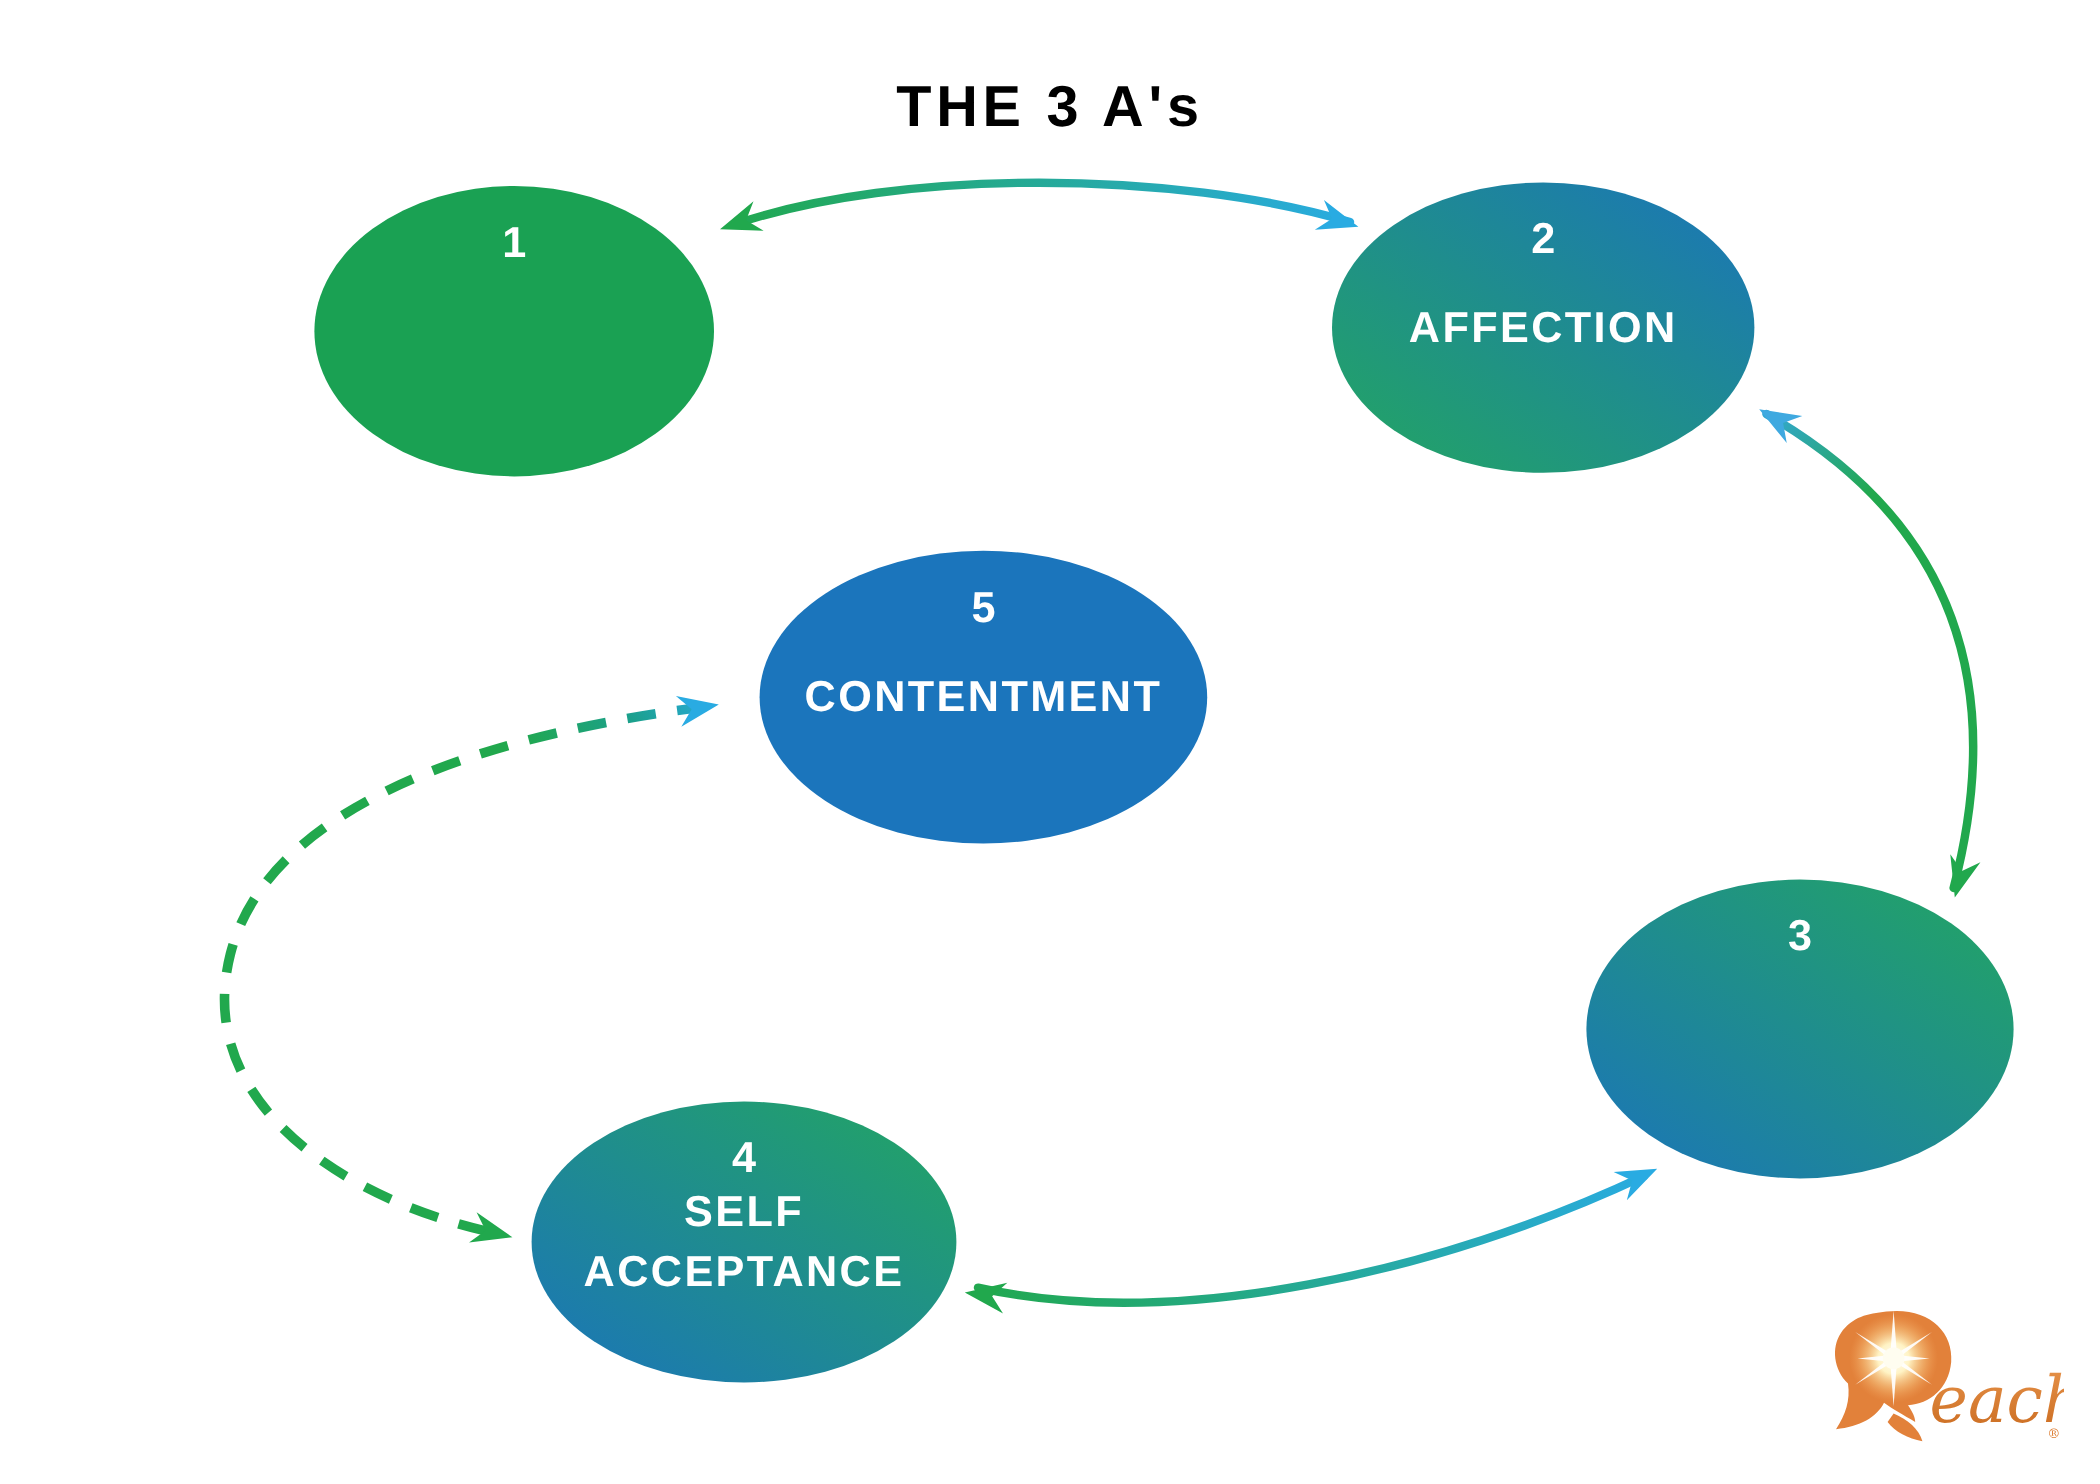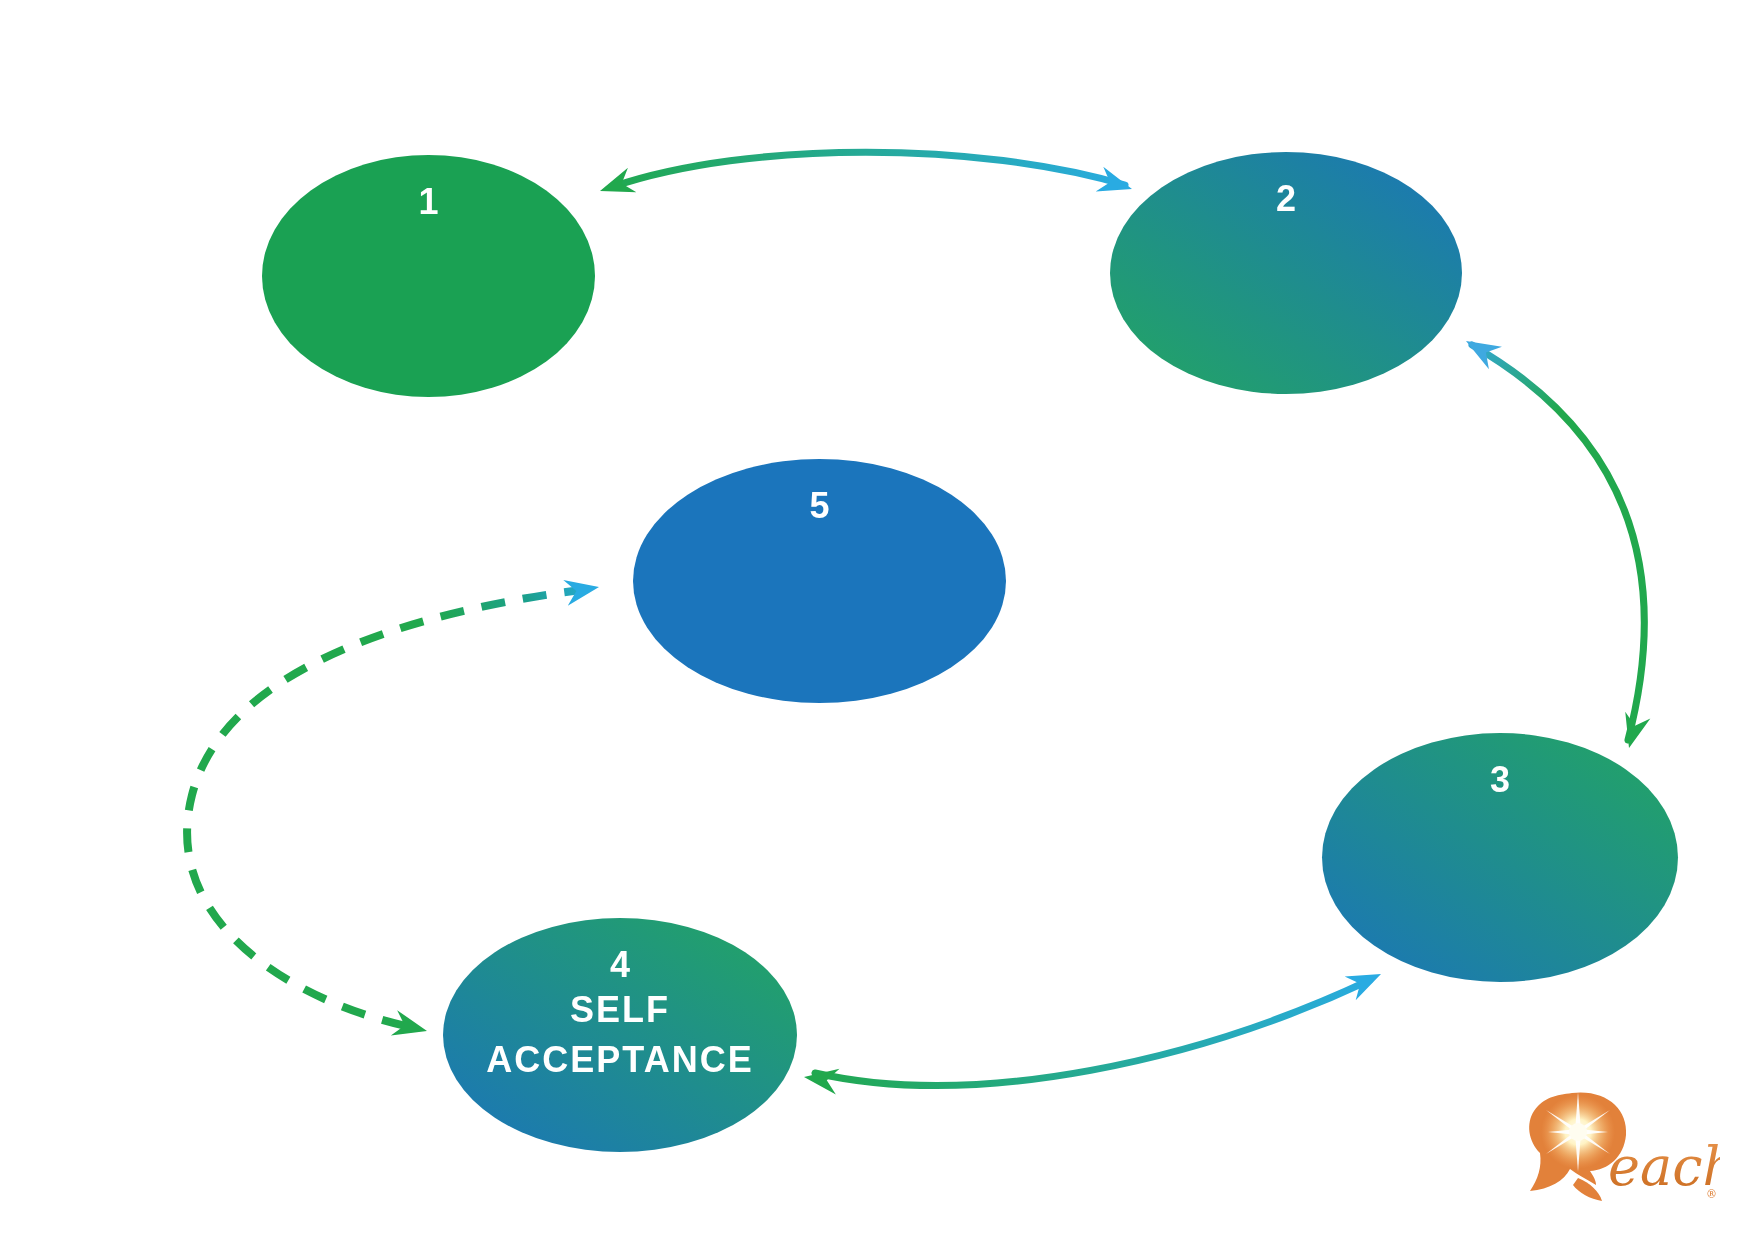--- a/index.html
+++ b/index.html
@@ -34,20 +34,21 @@
   #node-4 { left:443px; top:918px; width:354px; height:234px;
             background:linear-gradient(to top right, #1B74BA, #23A661); }
   #node-5 { left:633px; top:459px; width:373px; height:244px; background:#1B75BC; }
   .logo { position:absolute; left:1520px; top:1085px; width:200px; height:120px; }
 </style>
 </head>
 <body>
 
 <div class="canvas">
 
+  <div class="title">THE 3 A's</div>
 
   <svg class="arrows" width="1750" height="1237" viewBox="0 0 1750 1237">
     <defs>
       <linearGradient id="gA" gradientUnits="userSpaceOnUse" x1="600" y1="190" x2="1130" y2="190">
         <stop offset="0" stop-color="#21A84D"></stop>
           <stop offset="1" stop-color="#29ABE2"></stop>
       </linearGradient>
       <linearGradient id="gB" gradientUnits="userSpaceOnUse" x1="1468" y1="337" x2="1620" y2="540">
         <stop offset="0" stop-color="#35A7DF"></stop>
           <stop offset="0.45" stop-color="#21A84D"></stop>
@@ -87,33 +88,35 @@
       <path d="M0 0 L-34 -13 L-23 0 L-34 13 Z" fill="#21A84D" transform="translate(427,1031) rotate(14)"></path>
     </g>
   </svg>
 
   <div class="node" id="node-1">
     <div class="num">1</div>
   </div>
 
   <div class="node" id="node-2">
     <div class="num">2</div>
+    <div class="label">AFFECTION</div>
   </div>
 
   <div class="node" id="node-3">
     <div class="num">3</div>
   </div>
 
   <div class="node" id="node-4">
     <div class="num">4</div>
     <div class="label">SELF ACCEPTANCE</div>
   </div>
 
   <div class="node" id="node-5">
     <div class="num">5</div>
+    <div class="label">CONTENTMENT</div>
   </div>
 
   <svg class="logo" viewBox="0 0 200 120">
     <defs>
       <radialGradient id="burst" cx="0.5" cy="0.5" r="0.5">
         <stop offset="0" stop-color="#FFFFFF"></stop>
         <stop offset="0.35" stop-color="#FFF3C4"></stop>
         <stop offset="0.7" stop-color="#F6C27E" stop-opacity="0.55"></stop>
         <stop offset="1" stop-color="#F2A25C" stop-opacity="0"></stop>
       </radialGradient>

